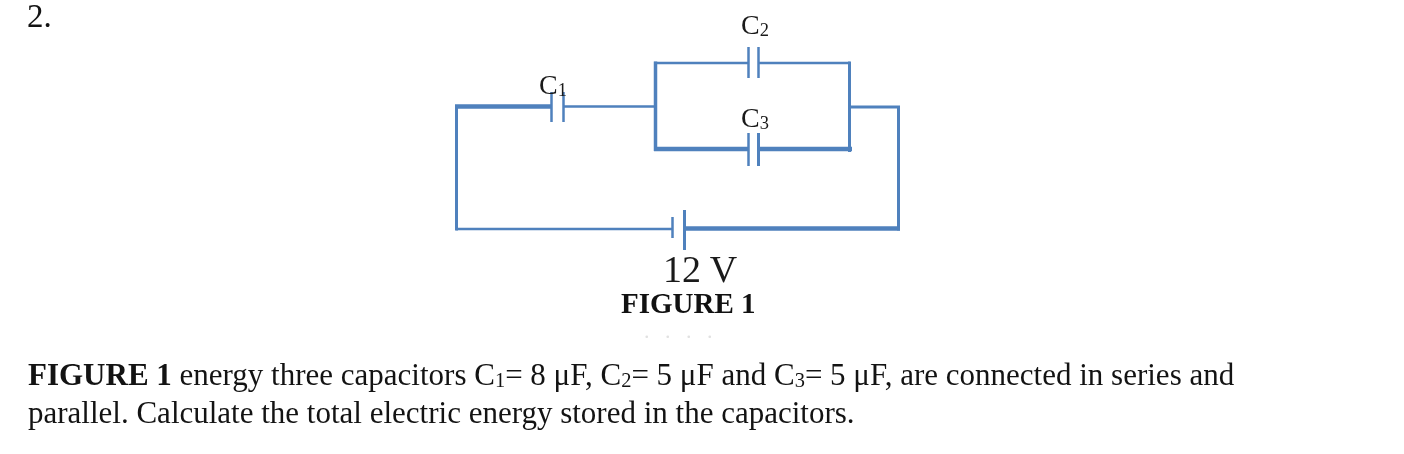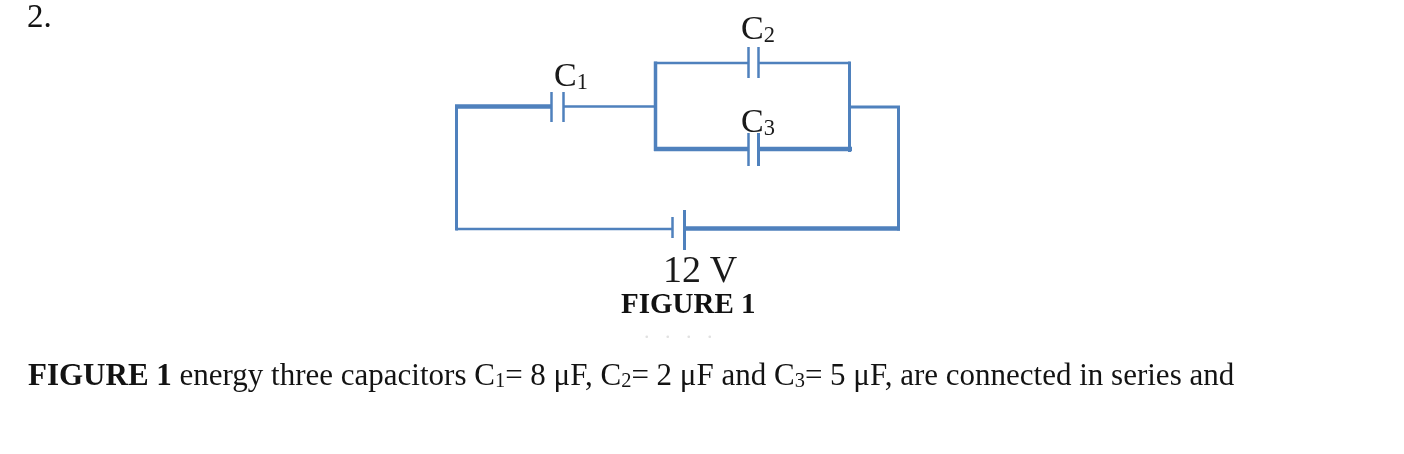--- a/index.html
+++ b/index.html
@@ -22,21 +22,21 @@
     top: -2px;
     font-size: 33px;
   }
   .circuit-svg {
     position: absolute;
     left: 0;
     top: 0;
   }
   .clabel {
     position: absolute;
-    font-size: 34px;
+    font-size: 28px;
     line-height: 1;
     color: #1a1a1a;
   }
   .clabel sub, .statement sub {
     font-size: 0.66em;
     line-height: 0;
     position: relative;
     top: 0.12em;
     vertical-align: baseline;
   }
@@ -104,27 +104,27 @@
       <line x1="849.5" y1="61.5" x2="849.5" y2="152" stroke-width="3"></line>
       <line x1="849" y1="107" x2="900" y2="107" stroke-width="3"></line>
       <line x1="898.5" y1="106" x2="898.5" y2="230.5" stroke-width="3"></line>
       <line x1="456" y1="229" x2="672" y2="229" stroke-width="2.5"></line>
       <line x1="672.5" y1="217" x2="672.5" y2="238" stroke-width="2.5"></line>
       <line x1="684.5" y1="210" x2="684.5" y2="250" stroke-width="3"></line>
       <line x1="685" y1="228.5" x2="900" y2="228.5" stroke-width="4.5"></line>
     </g>
   </svg>
 
-  <div class="clabel" style="left:539px; top:58px;margin-left:15px;"><span>C</span><sub>1</sub></div>
+  <div class="clabel" style="left:539px; top:71px;"><span>C</span><sub>1</sub></div>
 
   <div class="clabel" style="left:741px; top:11px;"><span>C</span><sub>2</sub></div>
 
   <div class="clabel" style="left:741px; top:104px;text-align:center;"><span>C</span><sub>3</sub></div>
 
   <div class="vlabel">12 V</div>
 
   <div class="caption">FIGURE 1</div>
 
   <div class="faint-dots">. . . .</div>
 
-  <p class="statement"><b>FIGURE 1</b><span> energy three capacitors C</span><sub>1</sub><span>= 8 μF, C</span><sub>2</sub><span>= 2 μF and C</span><sub>3</sub><span>= 5 μF, are connected in series and</span><br></p>
+  <p class="statement"><b>FIGURE 1</b><span> energy three capacitors C</span><sub>1</sub><span>= 8 μF, C</span><sub>2</sub><span>= 5 μF and C</span><sub>3</sub><span>= 5 μF, are connected in series and</span><br><span>parallel. Calculate the total electric energy stored in the capacitors.</span></p>
 
 </div>
 
 </body></html>

